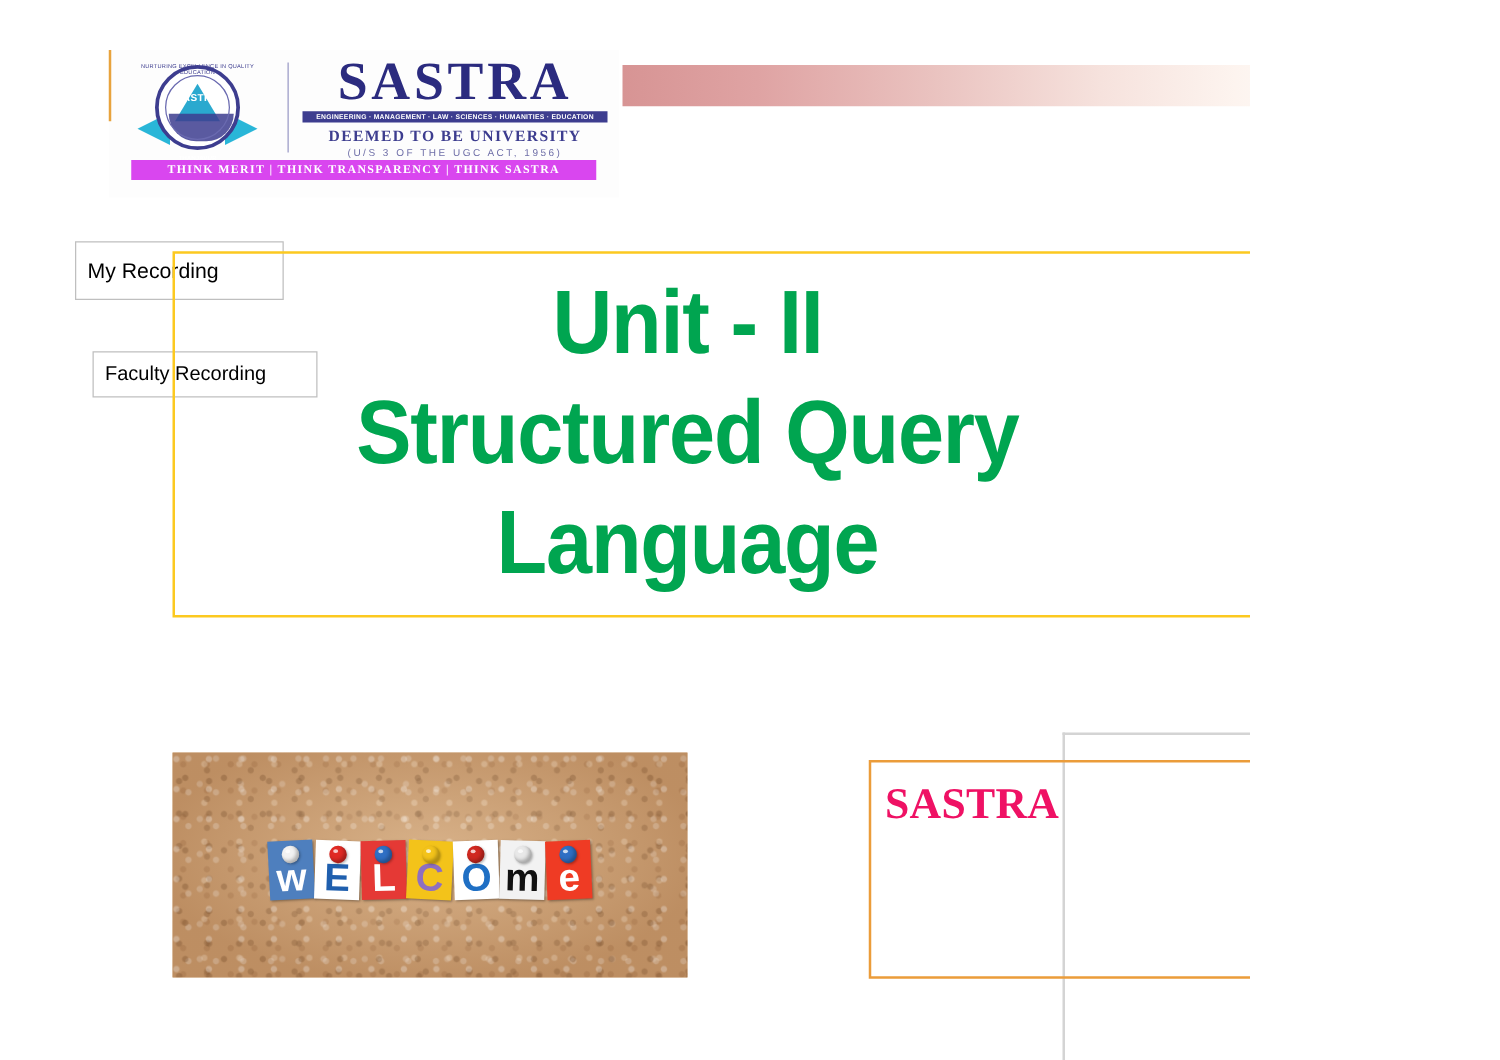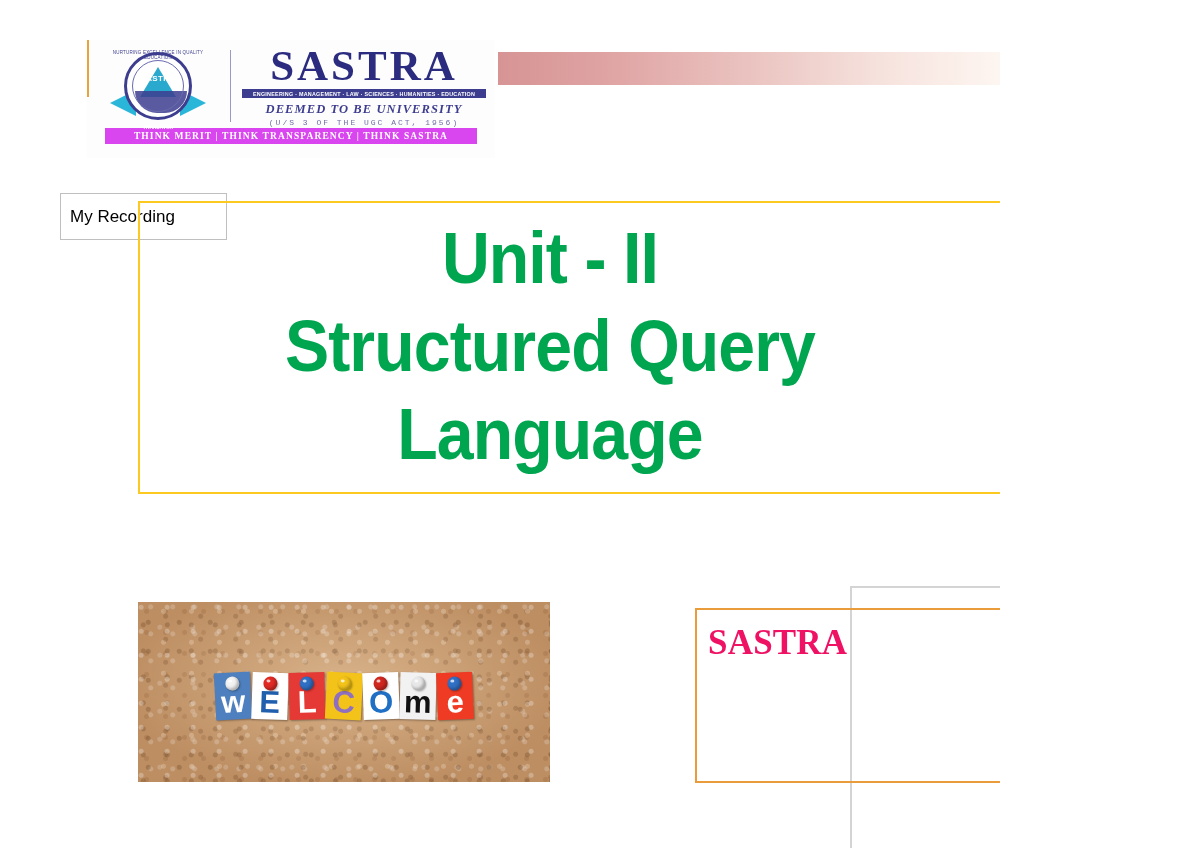--- a/index.html
+++ b/index.html
@@ -167,24 +167,23 @@
   }
   .wordmark .deemed {
     font-family: "Liberation Serif", serif;
     font-size: 12.5px;
     font-weight: bold;
     color: #3d3d8f;
     letter-spacing: 1.1px;
     text-align: center;
     margin-top: 4px;
     white-space: nowrap;
-    font-style: italic;
   }
   .wordmark .ugc {
-    font-family: Liberation Mono, monospace;
+    font-family: Liberation Sans, sans-serif;
     font-size: 8px;
     color: #6f6fa8;
     letter-spacing: 2px;
     text-align: center;
     margin-top: 1px;
     white-space: nowrap;
   }
   .tagline {
     position: absolute;
     left: 18px;
@@ -393,20 +392,23 @@
 
       <div class="tagline">THINK MERIT  |  THINK TRANSPARENCY  |  THINK SASTRA</div>
     </div>
   </div>
 
   <div class="gradient-bar"></div>
 
   <div class="rec-box" id="rec-my">
     <span>My Recording</span>
   </div>
+  <div class="rec-box" id="rec-faculty">
+    <span>Faculty Recording</span>
+  </div>
 
   <div class="title-box"></div>
   <div class="title-text">
     <div>Unit - II</div>
     <div>Structured Query</div>
     <div>Language</div>
   </div>
 
   <div class="welcome-pic">
     <div class="cork"></div>

